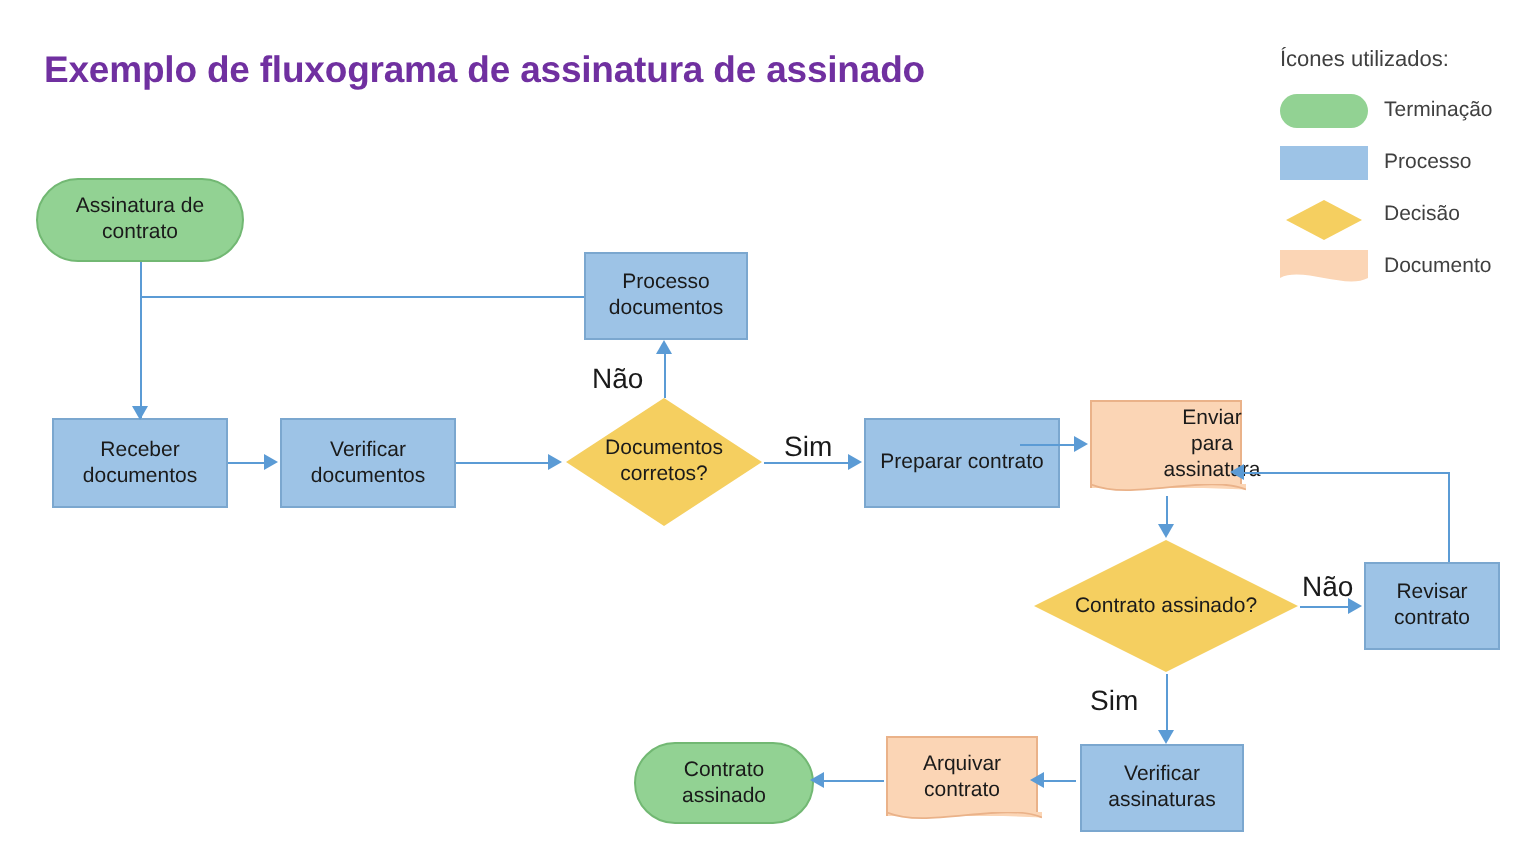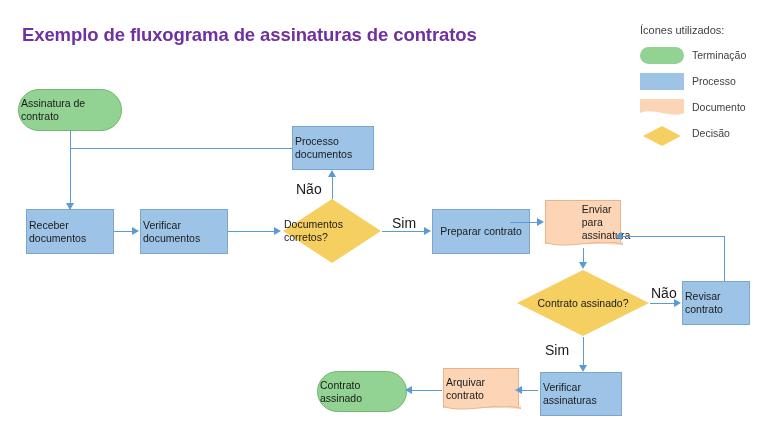--- a/index.html
+++ b/index.html
@@ -69,21 +69,21 @@
     color: #404040;
     white-space: nowrap;
   }
   
   .node {
     position: absolute;
     box-sizing: border-box;
     display: flex;
     align-items: center;
     justify-content: center;
-    text-align: left;
+    text-align: center;
     font-size: 10.5px;
     line-height: 1.22;
     color: #1a1a1a;
     padding: 2px;
   }
   .process {
     background: #9dc3e6;
     border: 1px solid #7ba7cf;
   }
   .terminator {
@@ -155,52 +155,52 @@
     color: #1a1a1a;
     background: transparent;
     white-space: nowrap;
   }
 </style>
 </head>
 <body>
 
 <div id="canvas">
 
-  <div id="title">Exemplo de fluxograma de assinaturas de contratos</div>
+  <div id="title">Exemplo de fluxograma de assinatura de assinado</div>
 
   <div id="legend">
     <div id="legend-title">Ícones utilizados:</div>
 
     <div class="legend-row">
       <div class="legend-swatch term" style="background:#92d293;"></div>
       <div class="legend-label">Terminação</div>
     </div>
 
     <div class="legend-row">
       <div class="legend-swatch" style="background:#9dc3e6;"></div>
       <div class="legend-label">Processo</div>
+    </div>
+
+    <div class="legend-row">
+      <div class="legend-swatch dec">
+        <svg width="44" height="22" viewBox="0 0 44 22" xmlns="http://www.w3.org/2000/svg">
+          <polygon points="22,1 41,11 22,21 3,11" fill="#f5cf60"></polygon>
+        </svg>
+      </div>
+      <div class="legend-label">Decisão</div>
     </div>
 
     <div class="legend-row">
       <div class="legend-swatch doc">
         <svg width="44" height="19" viewBox="0 0 44 19" xmlns="http://www.w3.org/2000/svg">
           <path d="M0 0 H44 V14 C33 20 11 8 0 14 Z" fill="#fbd5b5"></path>
         </svg>
       </div>
       <div class="legend-label">Documento</div>
     </div>
-
-    <div class="legend-row">
-      <div class="legend-swatch dec">
-        <svg width="44" height="22" viewBox="0 0 44 22" xmlns="http://www.w3.org/2000/svg">
-          <polygon points="22,1 41,11 22,21 3,11" fill="#f5cf60"></polygon>
-        </svg>
-      </div>
-      <div class="legend-label">Decisão</div>
-    </div>
   </div>
 
   <div class="node terminator" style="left:18px; top:89px; width:104px; height:42px;">
     <span>Assinatura de contrato</span>
   </div>
 
   <div class="node process" style="left:26px; top:209px; width:88px; height:45px;">
     <span>Receber documentos</span>
   </div>
 

